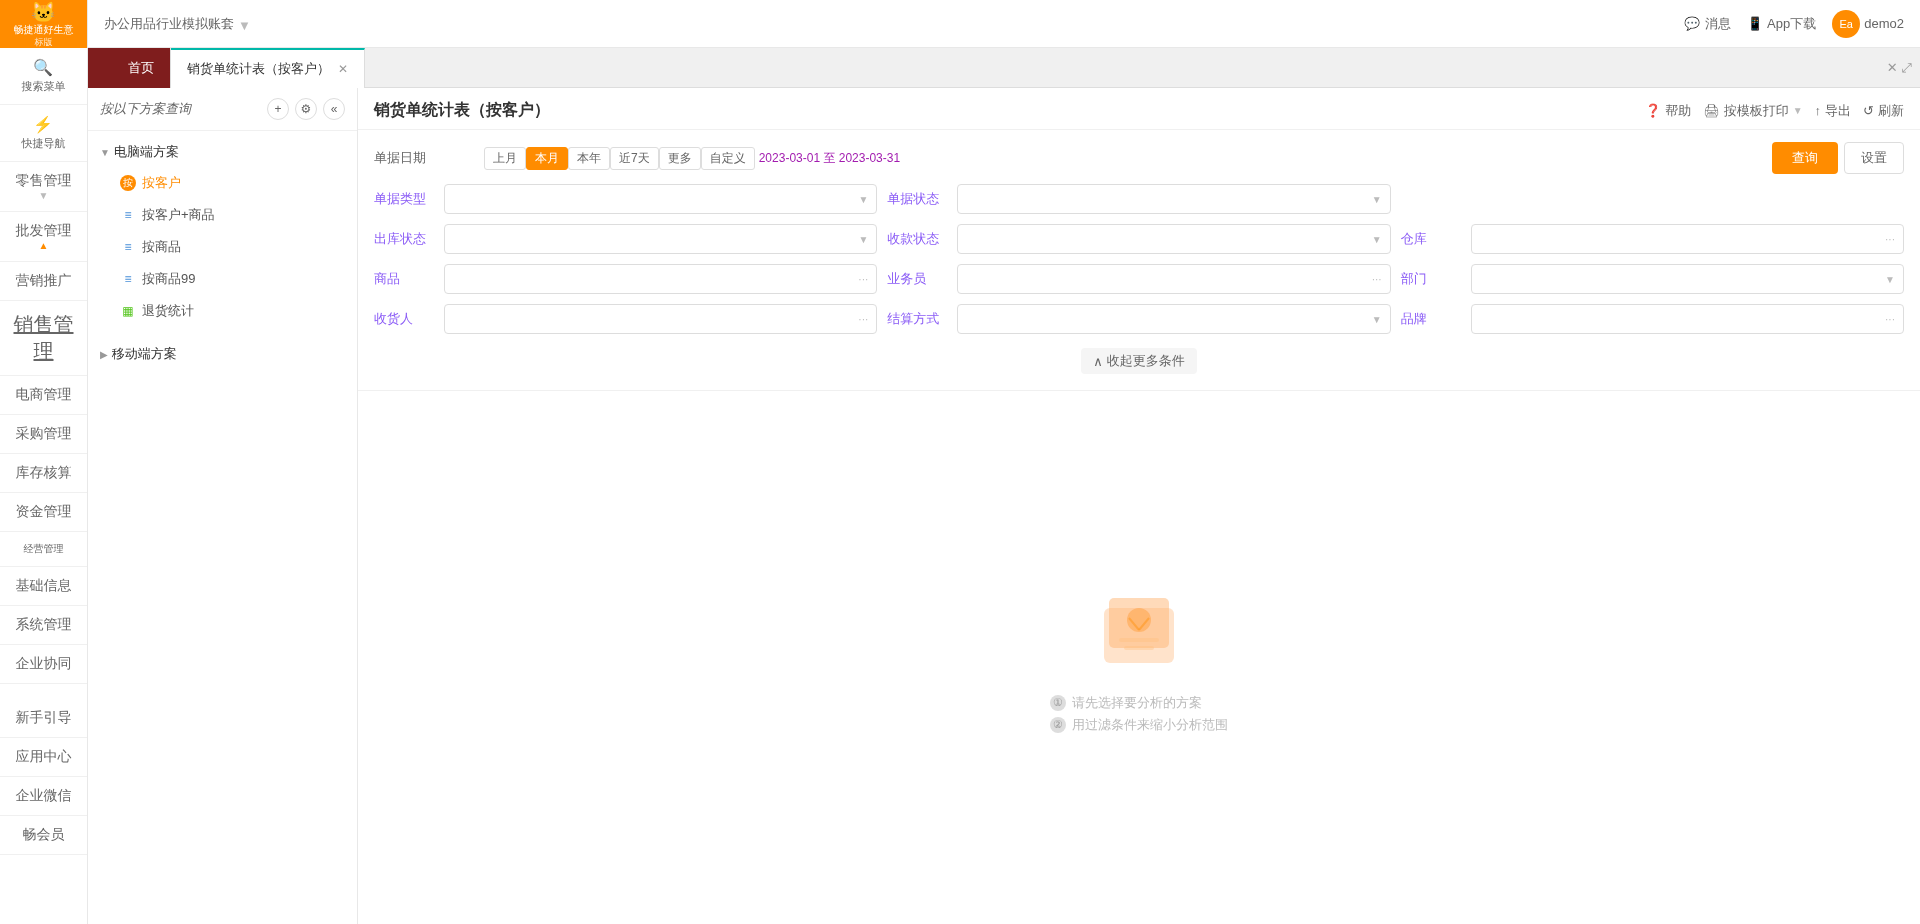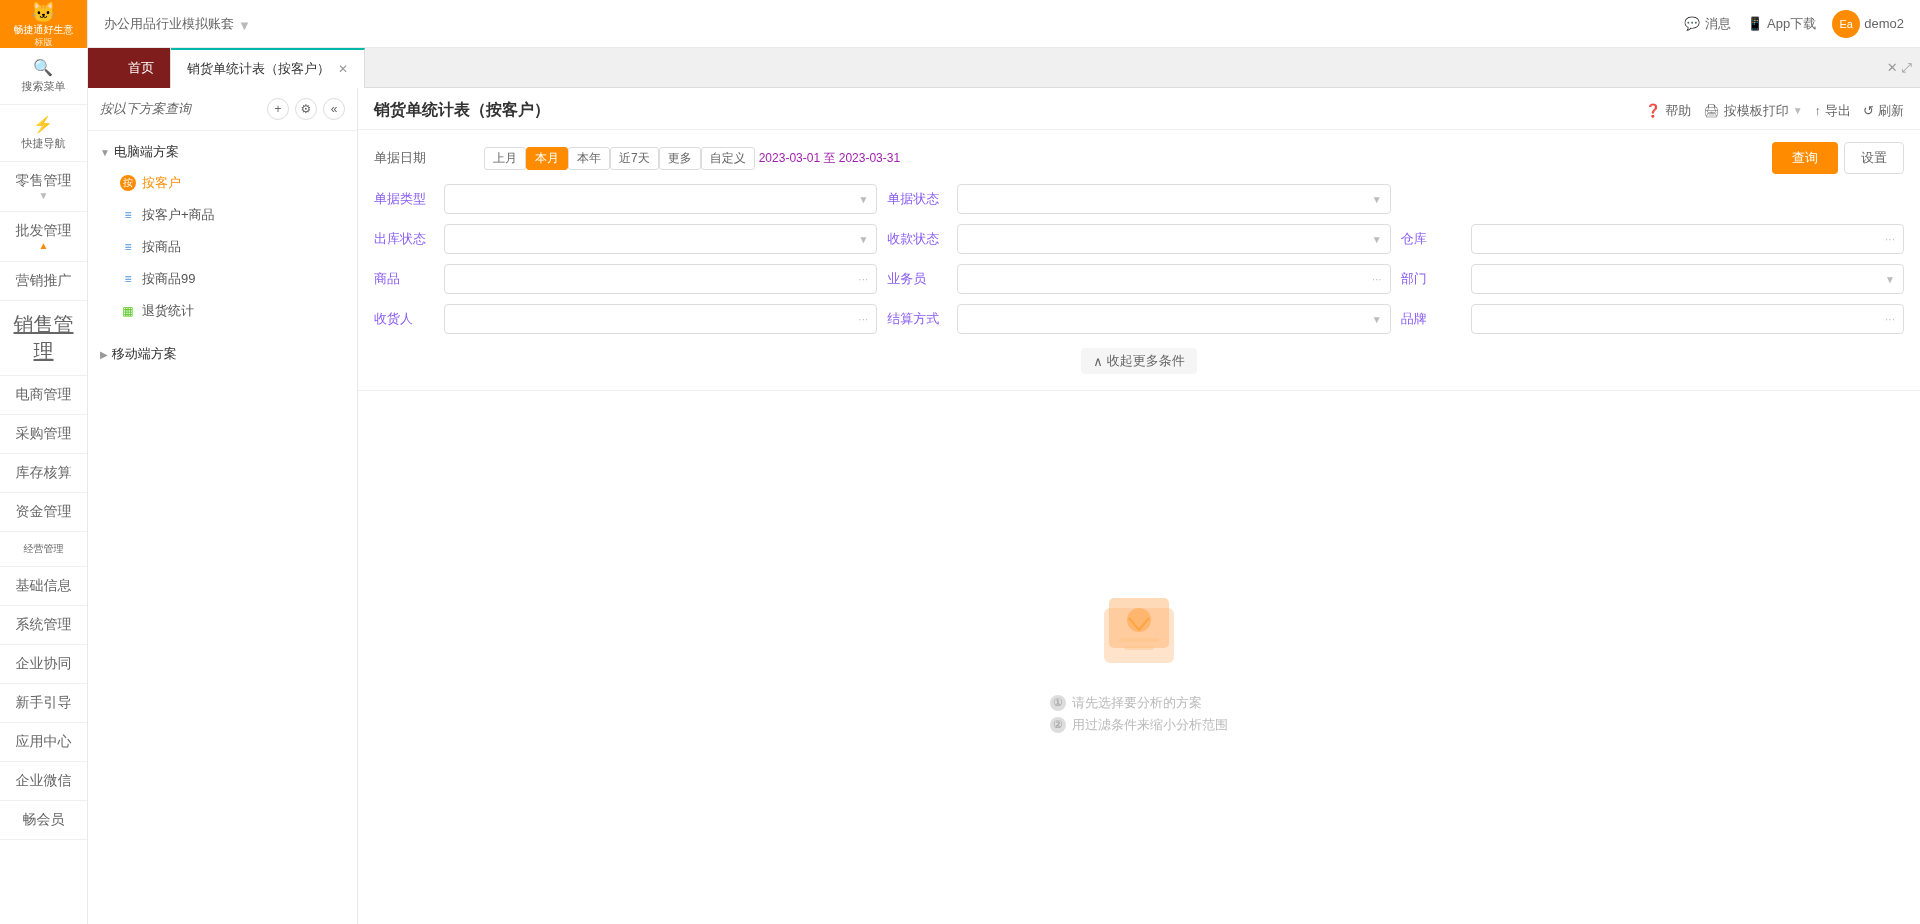--- a/index.html
+++ b/index.html
@@ -128,21 +128,21 @@
   <div class="sidebar-menu-item">
     <div style="font-size:14px;">基础信息</div>
   </div>
   <div class="sidebar-menu-item">
     <div style="font-size:14px;">系统管理</div>
   </div>
   <div class="sidebar-menu-item">
     <div style="font-size:14px;">企业协同</div>
   </div>
   <div class="sidebar-menu-item">
-    <div style="font-size:14px;">新手引导</div>
+    <div style="font-size:14px;margin-top:15px;">新手引导</div>
   </div>
   <div class="sidebar-menu-item">
     <div style="font-size:14px;">应用中心</div>
   </div>
   <div class="sidebar-menu-item">
     <div style="font-size:14px;">企业微信</div>
   </div>
   <div class="sidebar-menu-item">
     <div style="font-size:14px;">畅会员</div>
   </div>

